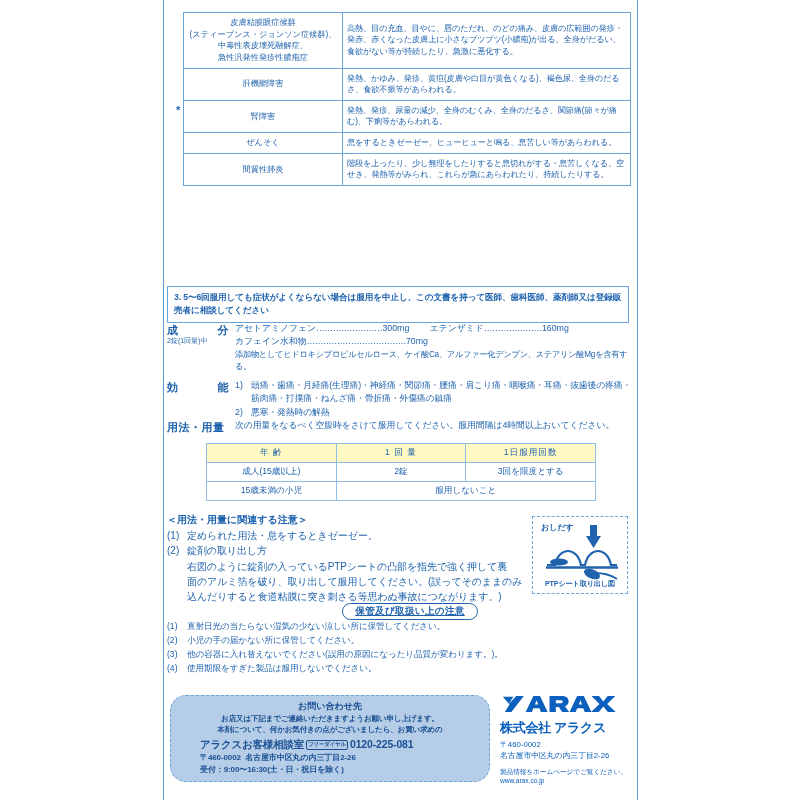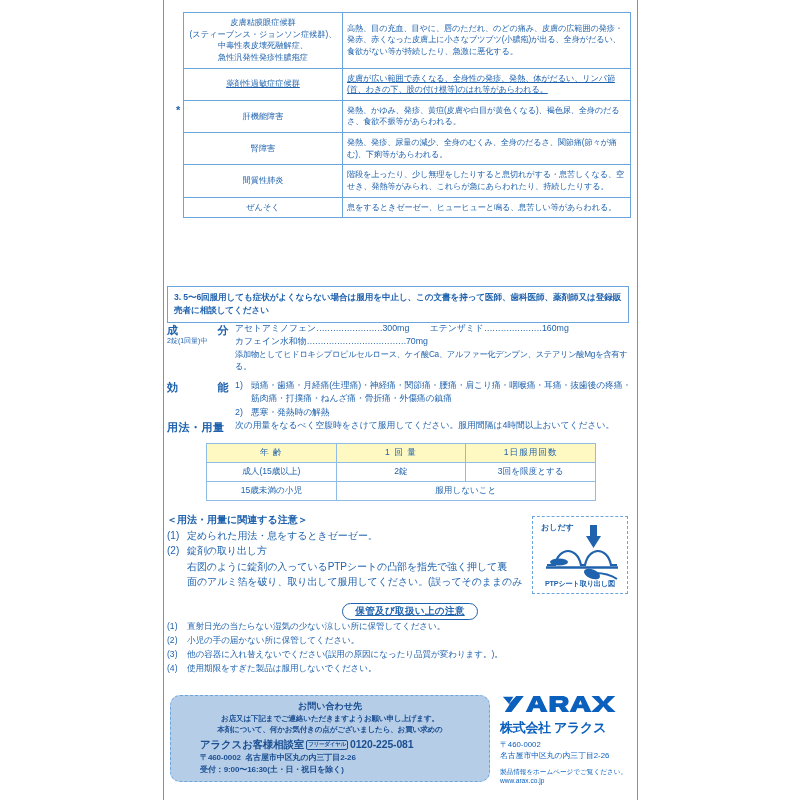--- a/index.html
+++ b/index.html
@@ -247,21 +247,21 @@
   .storage .li .t { flex: 1; letter-spacing: -0.1px; }
 
   
   .contact {
     position: absolute;
     left: 6px;
     top: 695px;
     width: 320px;
     box-sizing: border-box;
     border: 1px dashed #6aa6dc;
-    border-radius: 10px;
+    border-radius: 16px;
     background: #b6cde8;
     color: #1a4f92;
     padding: 4px 7px 6px 7px;
   }
   .contact .ttl {
     text-align: center;
     font-size: 9px;
     font-weight: bold;
     margin-bottom: 1px;
   }
@@ -339,39 +339,35 @@
   <div class="content">
 
     <div class="se-wrap">
       <div class="asterisk">*</div>
       <table class="se">
         <tbody>
           <tr>
             <td class="se-name">皮膚粘膜眼症候群<br>(スティーブンス・ジョンソン症候群)、<br>中毒性表皮壊死融解症、<br>急性汎発性発疹性膿疱症</td>
             <td class="se-sym">高熱、目の充血、目やに、唇のただれ、のどの痛み、皮膚の広範囲の発疹・発赤、赤くなった皮膚上に小さなブツブツ(小膿疱)が出る、全身がだるい、食欲がない等が持続したり、急激に悪化する。</td>
           </tr>
-          <tr class="underline-rows">
-            <td class="se-name">薬剤性過敏症症候群</td>
-            <td class="se-sym">皮膚が広い範囲で赤くなる、全身性の発疹、発熱、体がだるい、リンパ節(首、わきの下、股の付け根等)のはれ等があらわれる。</td>
-          </tr>
           <tr>
             <td class="se-name">肝機能障害</td>
             <td class="se-sym">発熱、かゆみ、発疹、黄疸(皮膚や白目が黄色くなる)、褐色尿、全身のだるさ、食欲不振等があらわれる。</td>
           </tr>
           <tr>
             <td class="se-name">腎障害</td>
             <td class="se-sym">発熱、発疹、尿量の減少、全身のむくみ、全身のだるさ、関節痛(節々が痛む)、下痢等があらわれる。</td>
           </tr>
           <tr>
+            <td class="se-name">ぜんそく</td>
+            <td class="se-sym">息をするときゼーゼー、ヒューヒューと鳴る、息苦しい等があらわれる。</td>
+          </tr>
+          <tr>
             <td class="se-name">間質性肺炎</td>
             <td class="se-sym">階段を上ったり、少し無理をしたりすると息切れがする・息苦しくなる、空せき、発熱等がみられ、これらが急にあらわれたり、持続したりする。</td>
-          </tr>
-          <tr>
-            <td class="se-name">ぜんそく</td>
-            <td class="se-sym">息をするときゼーゼー、ヒューヒューと鳴る、息苦しい等があらわれる。</td>
           </tr>
         </tbody>
       </table>
     </div>
 
     <div class="note-box">
       <span class="num">3.</span>
       <span>5〜6回服用しても症状がよくならない場合は服用を中止し、この文書を持って医師、歯科医師、薬剤師又は登録販売者に相談してください</span>
     </div>
 
@@ -443,20 +439,21 @@
       <div class="li">
         <span class="n">(1)</span>
         <span class="t">定められた用法・息をするときゼーゼー。</span>
       </div>
       <div class="li">
         <span class="n">(2)</span>
         <span class="t">錠剤の取り出し方</span>
       </div>
       <div class="indent">右図のように錠剤の入っているPTPシートの凸部を指先で強く押して裏</div>
       <div class="indent">面のアルミ箔を破り、取り出して服用してください。(誤ってそのままのみ</div>
+      <div class="indent">込んだりすると食道粘膜に突き刺さる等思わぬ事故につながります。)</div>
     </div>
 
     <div class="ptp">
       <div class="cap-top">おしだす</div>
       <svg width="96" height="78" viewBox="0 0 96 78">
 
         <g fill="#1f62ad">
           <rect x="57" y="8" width="7" height="12"></rect>
           <polygon points="53,19 68,19 60.5,31"></polygon>
         </g>

